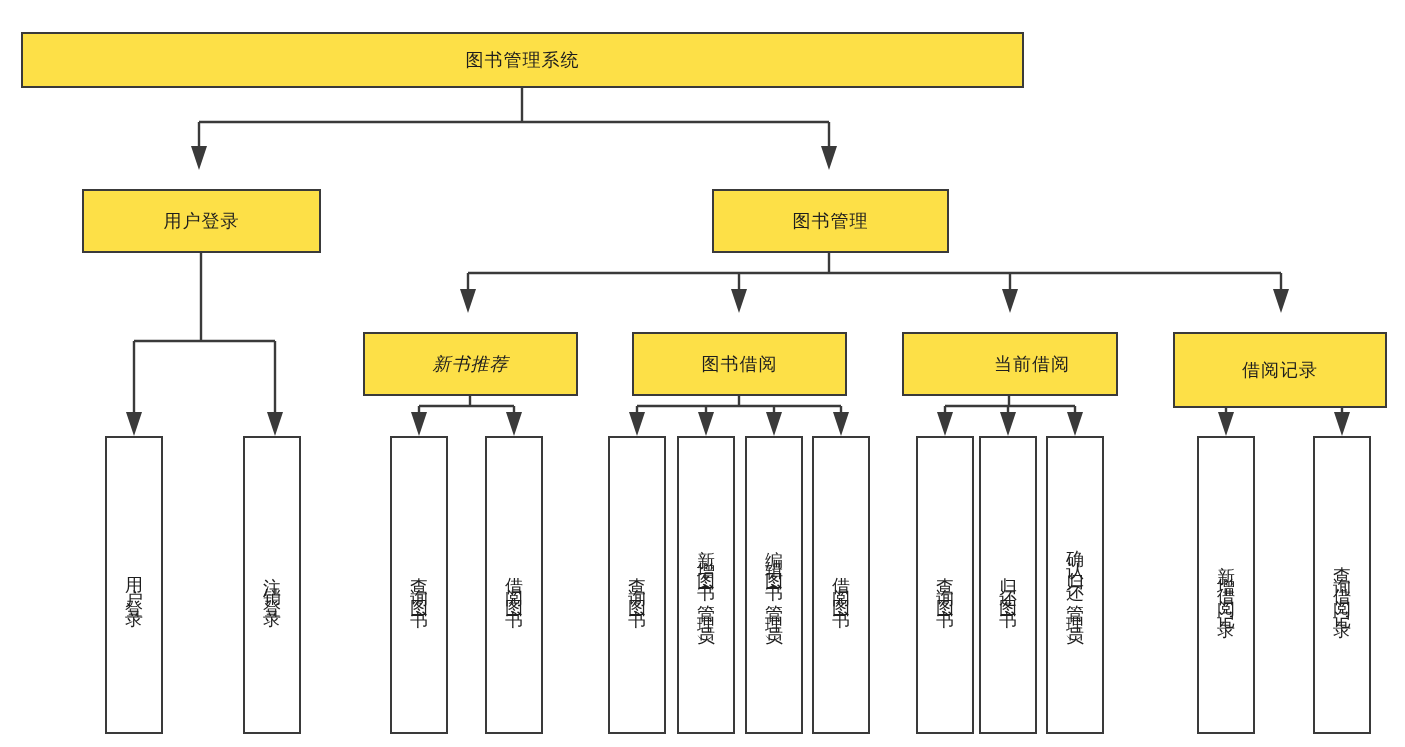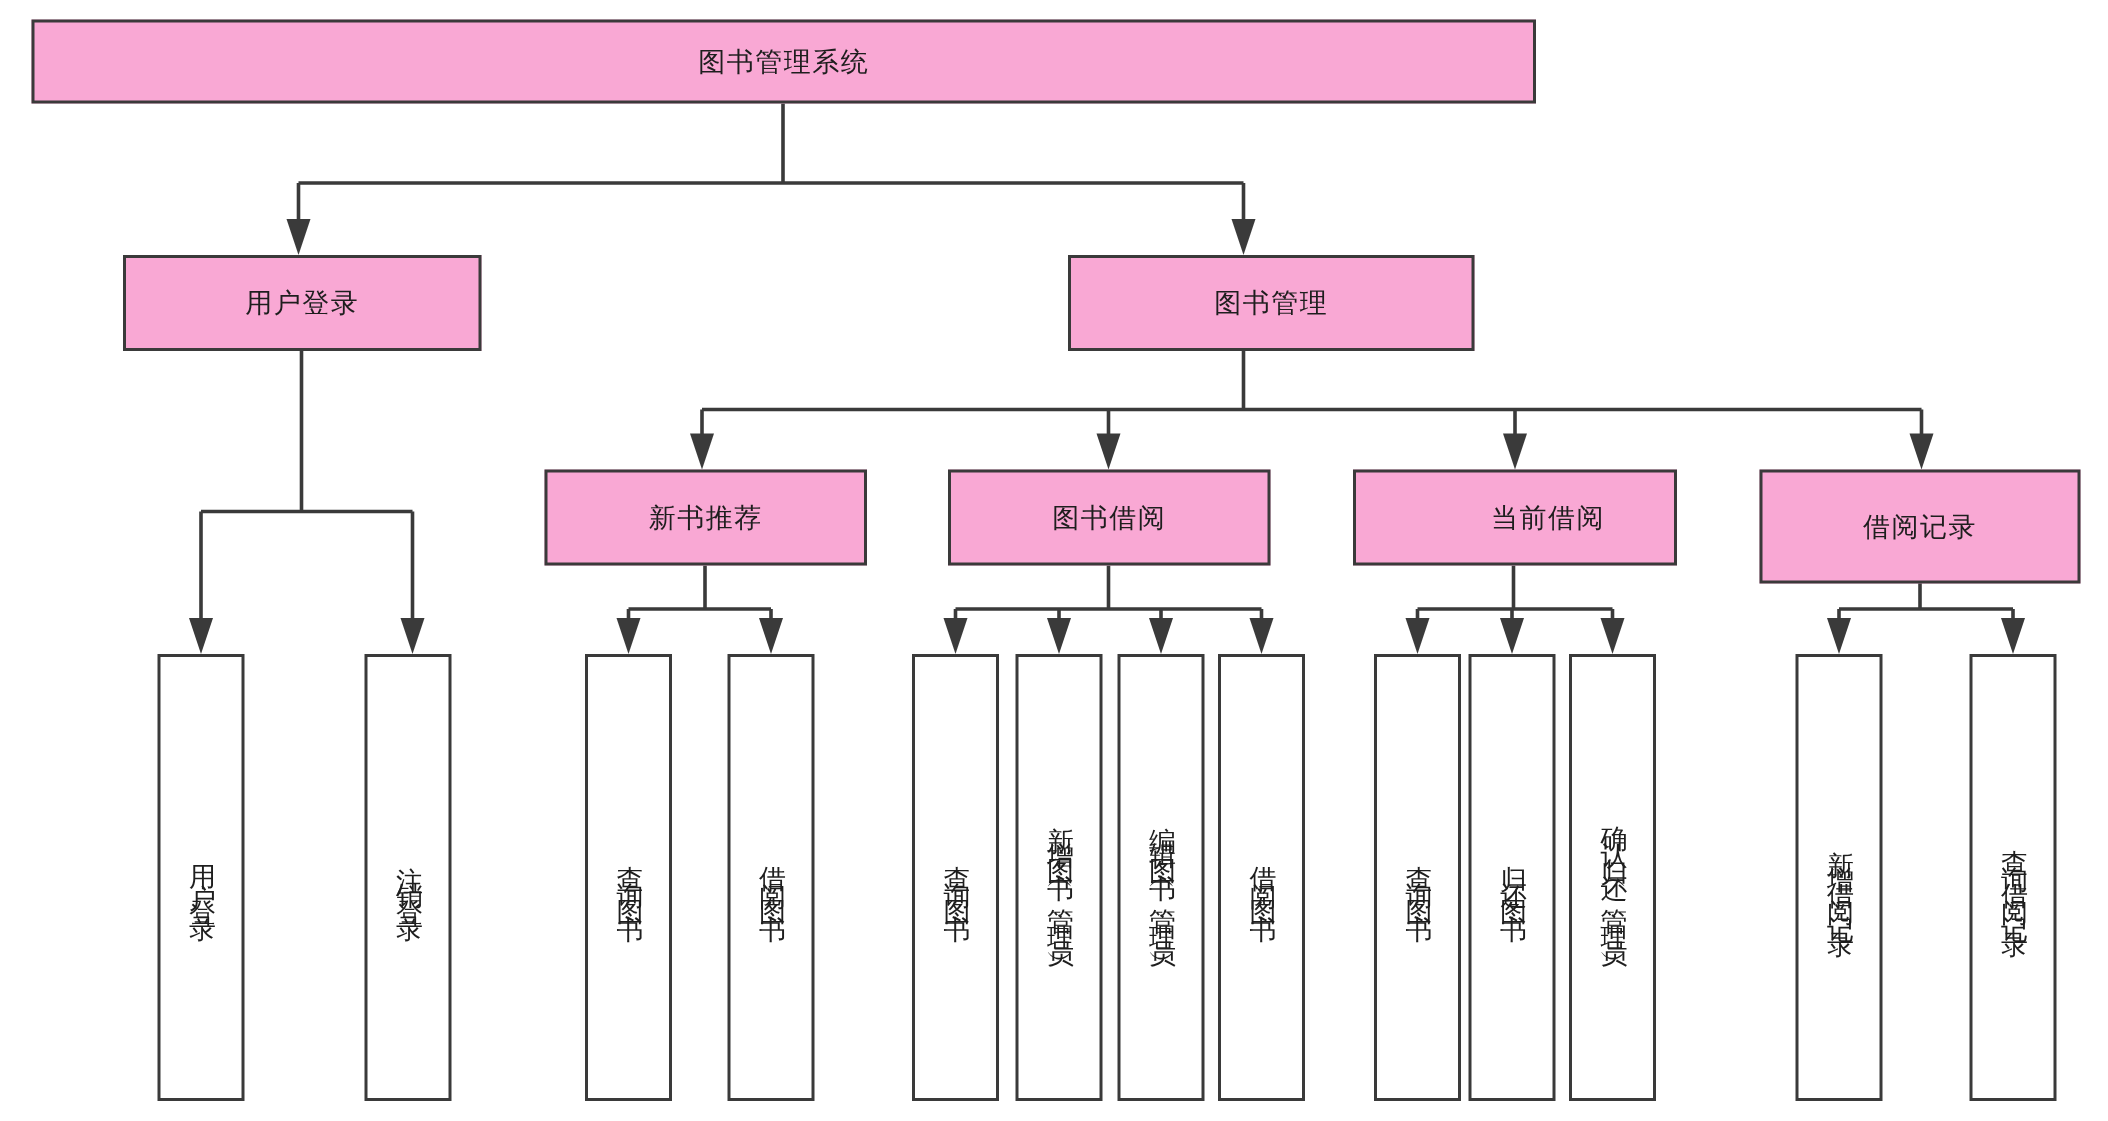--- a/index.html
+++ b/index.html
@@ -15,26 +15,27 @@
     background:var(--bg);
     overflow:hidden;
   }
   .connectors{position:absolute;left:0;top:0;pointer-events:none;}
   .connectors path.ln{fill:none;stroke:var(--line);stroke-width:2.4;}
   .connectors path.ah{fill:var(--line);stroke:none;}
   .box{
     position:absolute;
     box-sizing:border-box;
     border:2.5px solid var(--line);
-    background:#f9a8d4;
+    background:#fde047;
     display:flex;align-items:center;justify-content:center;
     color:var(--text);
     font-size:18px;
     letter-spacing:1px;
     white-space:nowrap;
+    margin-top:19px;
   }
   .vbox{
     position:absolute;
     box-sizing:border-box;
     border:2.5px solid var(--line);
     background:#fff;
     width:58px;height:298px;
     display:flex;align-items:center;justify-content:center;
     color:var(--text);
   }
@@ -104,25 +105,25 @@
     </g>
   </svg>
 
   <div class="box" style="left:21px;top:13px;width:1003px;height:56px;">
     <span>图书管理系统</span>
   </div>
 
   <div class="box" style="left:82px;top:170px;width:239px;height:64px;">
     <span>用户登录</span>
   </div>
-  <div class="box" style="left:712px;top:170px;width:271px;height:64px;">
+  <div class="box" style="left:712px;top:170px;width:237px;height:64px;">
     <span>图书管理</span>
   </div>
 
-  <div class="box" style="left:363px;top:313px;width:215px;height:64px;">
+  <div class="box" style="left:363px;top:313px;width:215px;height:64px;font-style:italic;">
     <span>新书推荐</span>
   </div>
   <div class="box" style="left:632px;top:313px;width:215px;height:64px;justify-content:center;">
     <span>图书借阅</span>
   </div>
   <div class="box" style="left:902px;top:313px;width:216px;height:64px;padding-left:44px;">
     <span>当前借阅</span>
   </div>
   <div class="box" style="left:1173px;top:313px;width:214px;height:76px;">
     <span>借阅记录</span>

